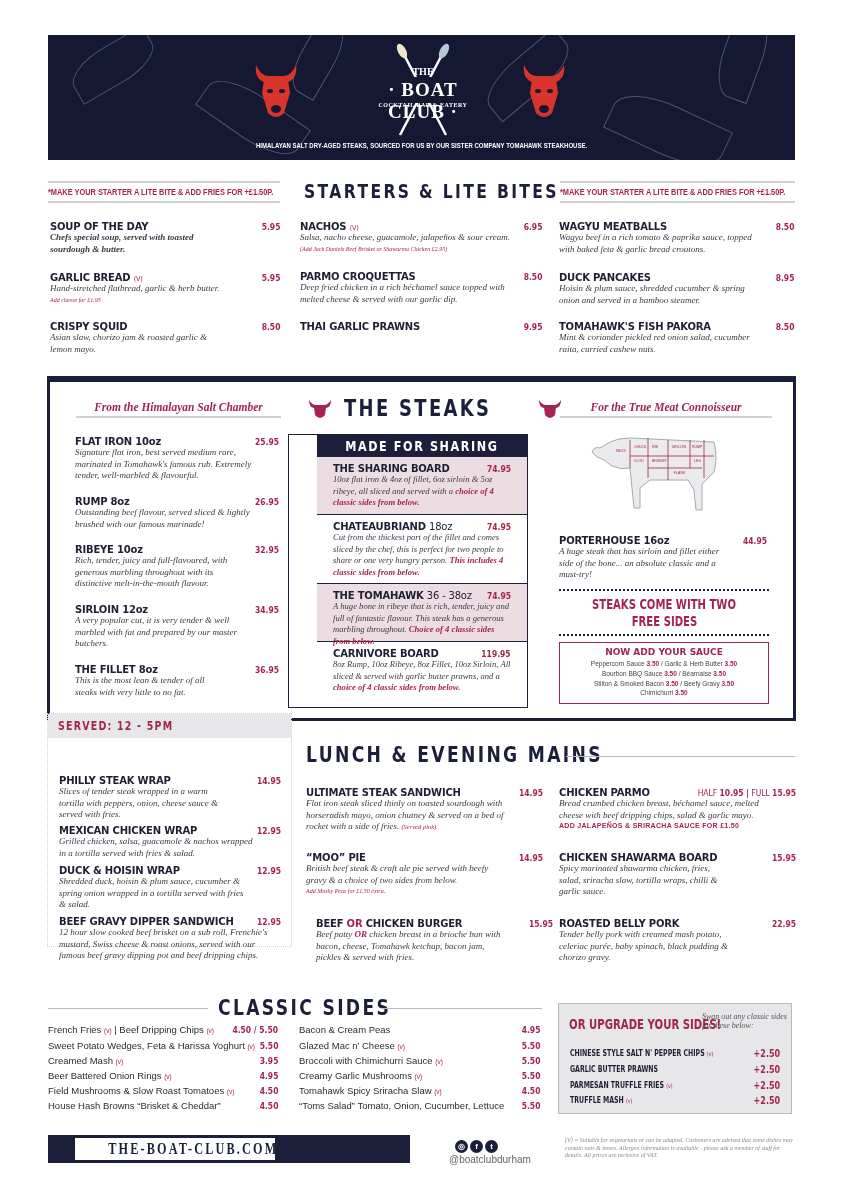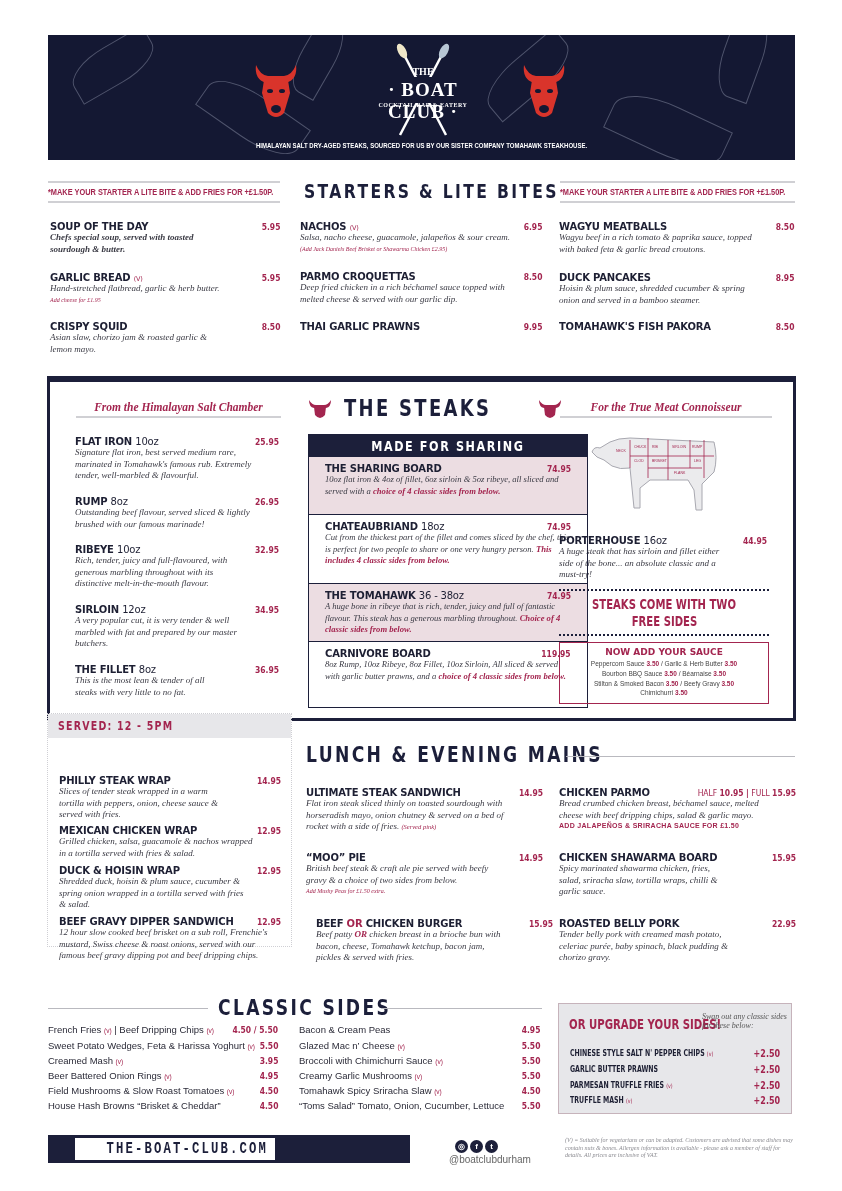--- a/index.html
+++ b/index.html
@@ -18,31 +18,31 @@
   .logo .name { font-family: "Liberation Serif", serif; font-weight: bold; font-size: 19px; letter-spacing: 1px; position: absolute; top: 40px; left: 0; width: 100%; }
   .logo .sub { font-family: "Liberation Serif", serif; font-weight: bold; font-size: 6px; position: absolute; top: 63px; left: 0; width: 100%; letter-spacing: 0.5px; }
   .banner .tag { position: absolute; left: 0; width: 100%; top: 106px; text-align: center; color: #fff; font-size: 7.5px; font-weight: bold; transform: scaleX(0.8); }
 
   
   .promo { height: 22px; border-top: 2px solid #d0d0d4; border-bottom: 2px solid #d0d0d4; font-size: 9px; color: #a3254f; font-weight: bold; line-height: 18px; white-space: nowrap; text-align: right; }
   .promo span { display: inline-block; transform: scaleX(0.82); transform-origin: left center; }
 
   .item { position: absolute; }
   .item .nm { font-family: "DejaVu Sans", sans-serif; font-size: 10px; font-weight: bold; color: #1d1f33; white-space: nowrap; letter-spacing: -0.2px; }
-  .item .nm .w { font-weight: normal; }
+  .item .nm .w { font-weight: bold; }
   .item .nm .v { font-size: 6.5px; color: #a3254f; font-weight: normal; }
   .item .pr { position: absolute; right: 0; top: 0; font-family: "DejaVu Sans", sans-serif; font-size: 9.5px; font-weight: bold; color: #a3254f; transform: scaleX(0.8); transform-origin: right center; }
   .item .ds { font-family: "Liberation Serif", serif; font-style: italic; font-size: 9px; line-height: 11.5px; color: #3a3a44; }
   .item .ex { font-family: "Liberation Serif", serif; font-style: italic; font-size: 6px; color: #a3254f; margin-top: 2px; }
   .item .hl { color: #a3254f; font-weight: bold; }
 
   
   .steakbox { left: 47px; top: 376px; width: 749px; height: 345px; border: 3px solid #1c1f3a; border-top-width: 6px; }
   .script { font-family: "Liberation Serif", serif; font-style: italic; font-weight: bold; font-size: 11.5px; color: #a3254f; text-align: center; border-bottom: 2px solid #d0d0d4; padding-bottom: 3px; }
-  .share { left: 308px; top: 434px; width: 280px; height: 274px; border: 1.5px solid #1c1f3a; }
+  .share { left: 288px; top: 434px; width: 240px; height: 274px; border: 1.5px solid #1c1f3a; padding-left: 28px; }
   .share-hd { height: 22px; background: #1c1f3a; color: #fff; text-align: center; font-family: "DejaVu Sans", sans-serif; font-weight: bold; font-size: 14px; letter-spacing: 2px; line-height: 22px; }
   .share-hd span { display: inline-block; transform: scaleX(0.8); }
   .sblk { position: relative; padding: 6px 14px 6px 16px; border-bottom: 1.5px solid #1c1f3a; }
   .sblk.pink { background: #ecdde2; }
   .sblk:last-child { border-bottom: none; }
   .sblk .pr { position: absolute; right: 16px; top: 6px; font-family: "DejaVu Sans", sans-serif; font-size: 9.5px; font-weight: bold; color: #a3254f; transform: scaleX(0.8); transform-origin: right center; }
   .sblk .nm { font-family: "DejaVu Sans", sans-serif; font-size: 10px; font-weight: bold; white-space: nowrap; letter-spacing: -0.2px; }
   .sblk .nm .w { font-weight: normal; }
   .sblk .ds { font-family: "Liberation Serif", serif; font-style: italic; font-size: 8.6px; line-height: 11.5px; color: #3a3a44; }
   .sblk .hl { color: #a3254f; font-weight: bold; }
@@ -68,21 +68,21 @@
 
   .upg { left: 558px; top: 1003px; width: 234px; height: 111px; background: #e7e7ea; border: 1.5px solid #c6b3bb; }
   .upg-hd { position: absolute; left: 10px; top: 12px; font-family: "DejaVu Sans", sans-serif; font-weight: bold; font-size: 14.5px; color: #a3254f; transform: scaleX(0.7); transform-origin: left center; white-space: nowrap; }
   .upg-note { position: absolute; left: 143px; top: 8px; width: 90px; font-family: "Liberation Serif", serif; font-style: italic; font-size: 8px; line-height: 9px; color: #555; }
   .upg-row { position: absolute; left: 11px; width: 210px; font-family: "DejaVu Sans", sans-serif; font-weight: bold; font-size: 8px; color: #1d1f33; white-space: nowrap; }
   .upg-row .t { display: inline-block; transform: scaleX(0.78); transform-origin: left center; }
   .upg-row .v { font-weight: normal; color: #a3254f; font-size: 6px; }
   .upg-row .p { position: absolute; right: 0; top: -1px; color: #a3254f; font-size: 10px; transform: scaleX(0.8); transform-origin: right center; }
 
   .footer-bar { left: 48px; top: 1135px; width: 362px; height: 28px; background: #1c1f3a; }
-  .footer-url { position: absolute; left: 27px; top: 3px; width: 200px; height: 22px; background: #fff; color: #1c1f3a; font-family: Liberation Mono, monospace; font-weight: bold; font-size: 17px; letter-spacing: 3px; line-height: 22px; text-align: center; }
+  .footer-url { position: absolute; left: 27px; top: 3px; width: 200px; height: 22px; background: #fff; color: #1c1f3a; font-family: Liberation Serif, serif; font-weight: bold; font-size: 17px; letter-spacing: 3px; line-height: 22px; text-align: center; }
   .footer-url span { display: inline-block; transform: scaleX(0.72); white-space: nowrap; }
   .social { left: 455px; top: 1135px; width: 60px; }
   .social .ic { display: inline-block; width: 13px; height: 13px; background: #1c1f3a; border-radius: 50%; margin-right: 2px; color: #fff; font-size: 8px; line-height: 13px; text-align: center; font-weight: bold; }
   .social .handle { font-size: 10px; color: #666; margin-top: 1px; margin-left: -6px; white-space: nowrap; }
   .legal { left: 565px; top: 1137px; width: 232px; font-family: "Liberation Serif", serif; font-style: italic; font-size: 6px; line-height: 7.5px; color: #8a8a90; }
 </style>
 </head>
 <body>
 
 <div class="abs banner">
@@ -168,20 +168,21 @@
   <div class="ds" style="width:210px;">Wagyu beef in a rich tomato &amp; paprika sauce, topped with baked feta &amp; garlic bread croutons.</div>
 </div>
 <div class="item" style="left:559px;top:272px;width:235px;">
   <div class="nm">DUCK PANCAKES</div>
     <div class="pr">8.95</div>
   <div class="ds" style="width:190px;">Hoisin &amp; plum sauce, shredded cucumber &amp; spring onion and served in a bamboo steamer.</div>
 </div>
 <div class="item" style="left:559px;top:321px;width:235px;">
   <div class="nm">TOMAHAWK'S FISH PAKORA</div>
     <div class="pr">8.50</div>
+  <div class="ds" style="width:205px;">Mint &amp; coriander pickled red onion salad, cucumber raita, curried cashew nuts.</div>
 </div>
 
 <div class="abs steakbox"></div>
 
 <div class="abs" style="left:308px;top:396px;width:232px;height:30px;">
   <svg style="position:absolute;left:0;top:3px;" width="24" height="22" viewBox="0 0 24 22">
     <path d="M1 1 Q1 8 6 9 L18 9 Q23 8 23 1 Q20 6 16 6 L8 6 Q4 6 1 1Z" fill="#a3254f"></path>
     <path d="M6 8 L18 8 L17 16 Q12 22 7 16Z" fill="#a3254f"></path>
   </svg>
   <div class="title-big" style="position:absolute;left:36px;top:-1px;font-size:23px;">THE STEAKS</div>

